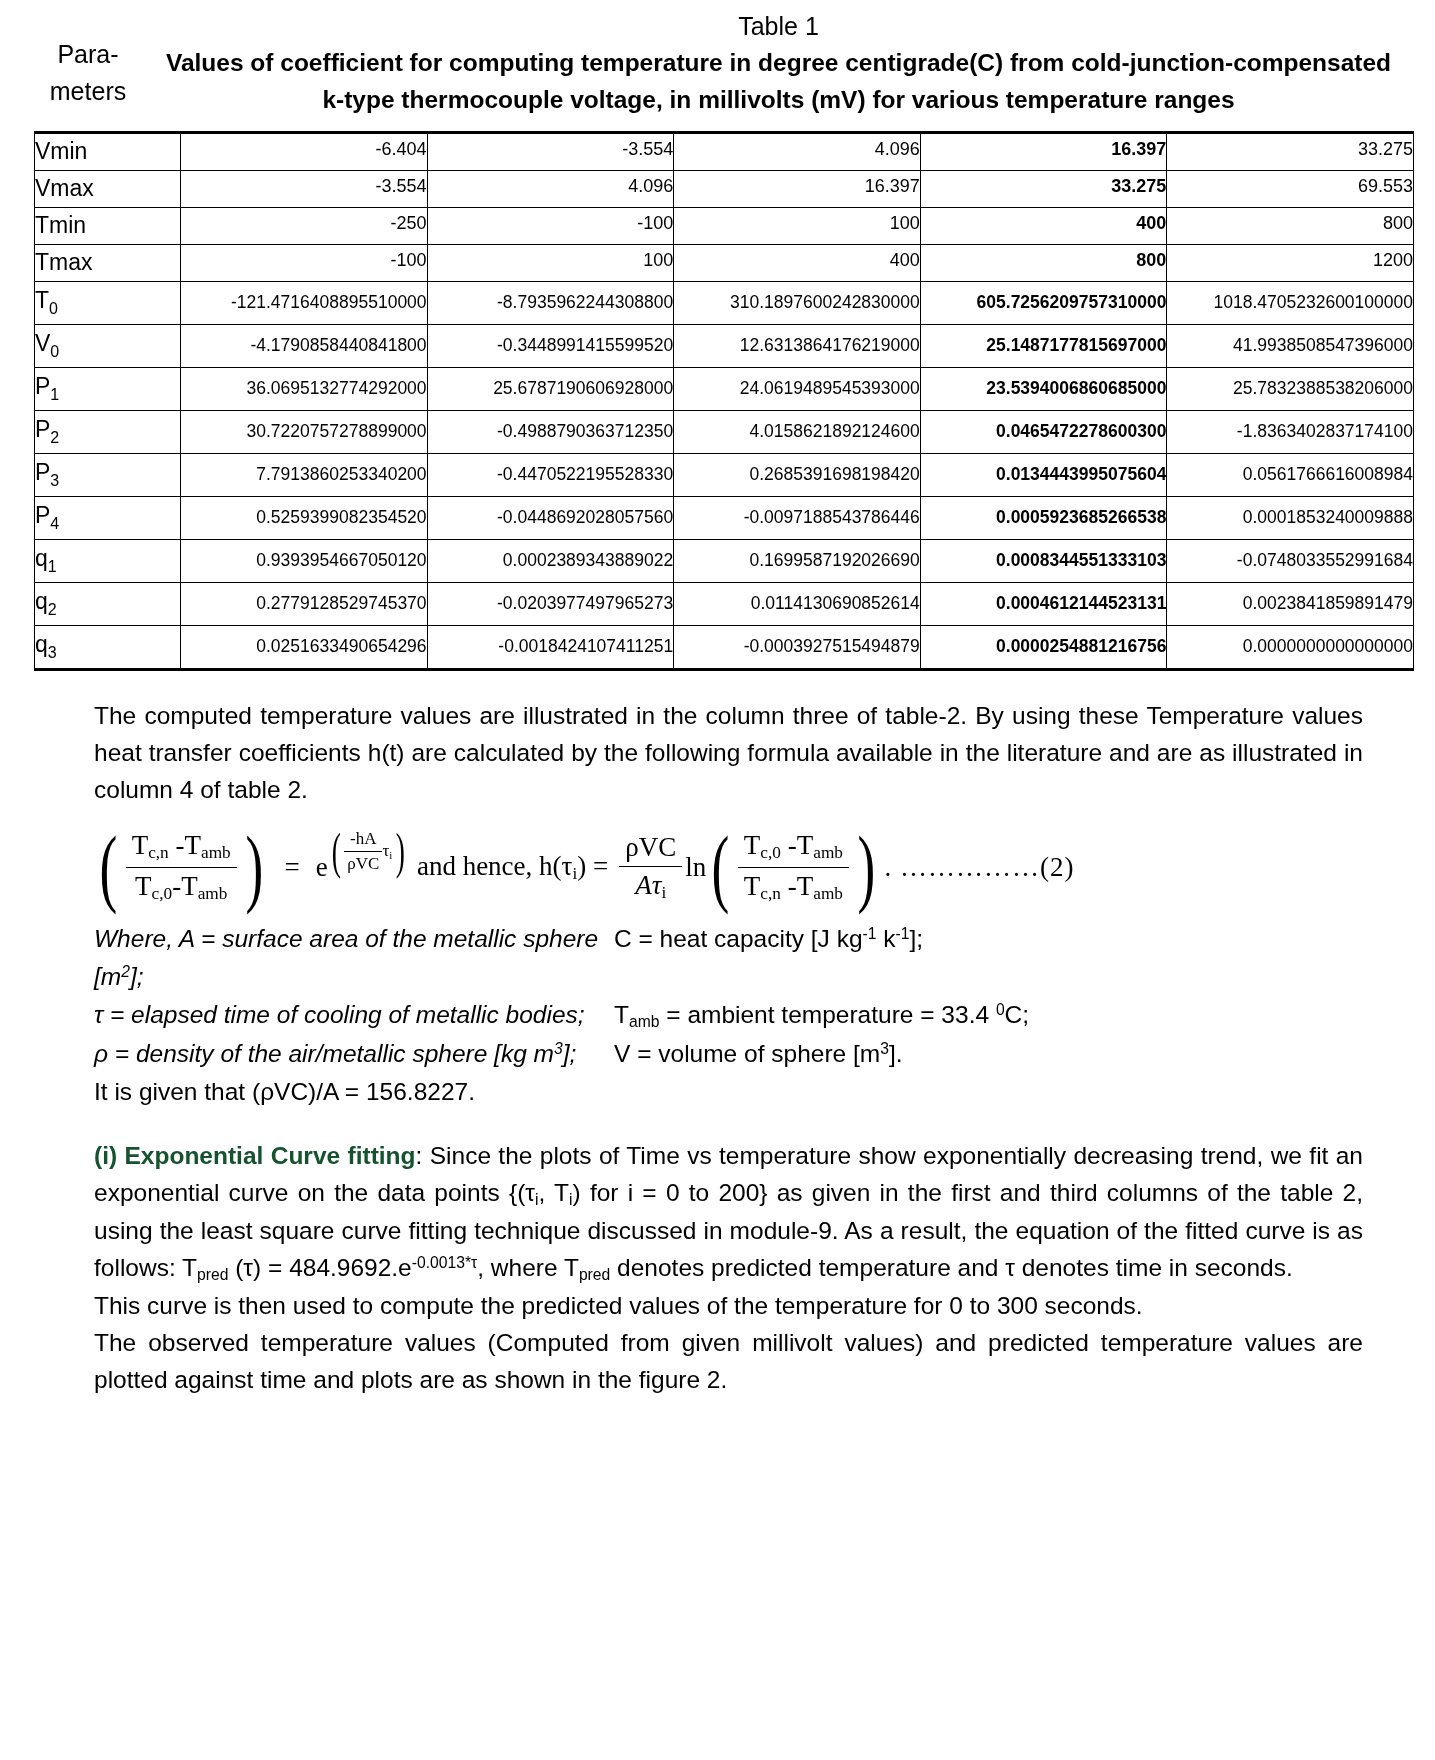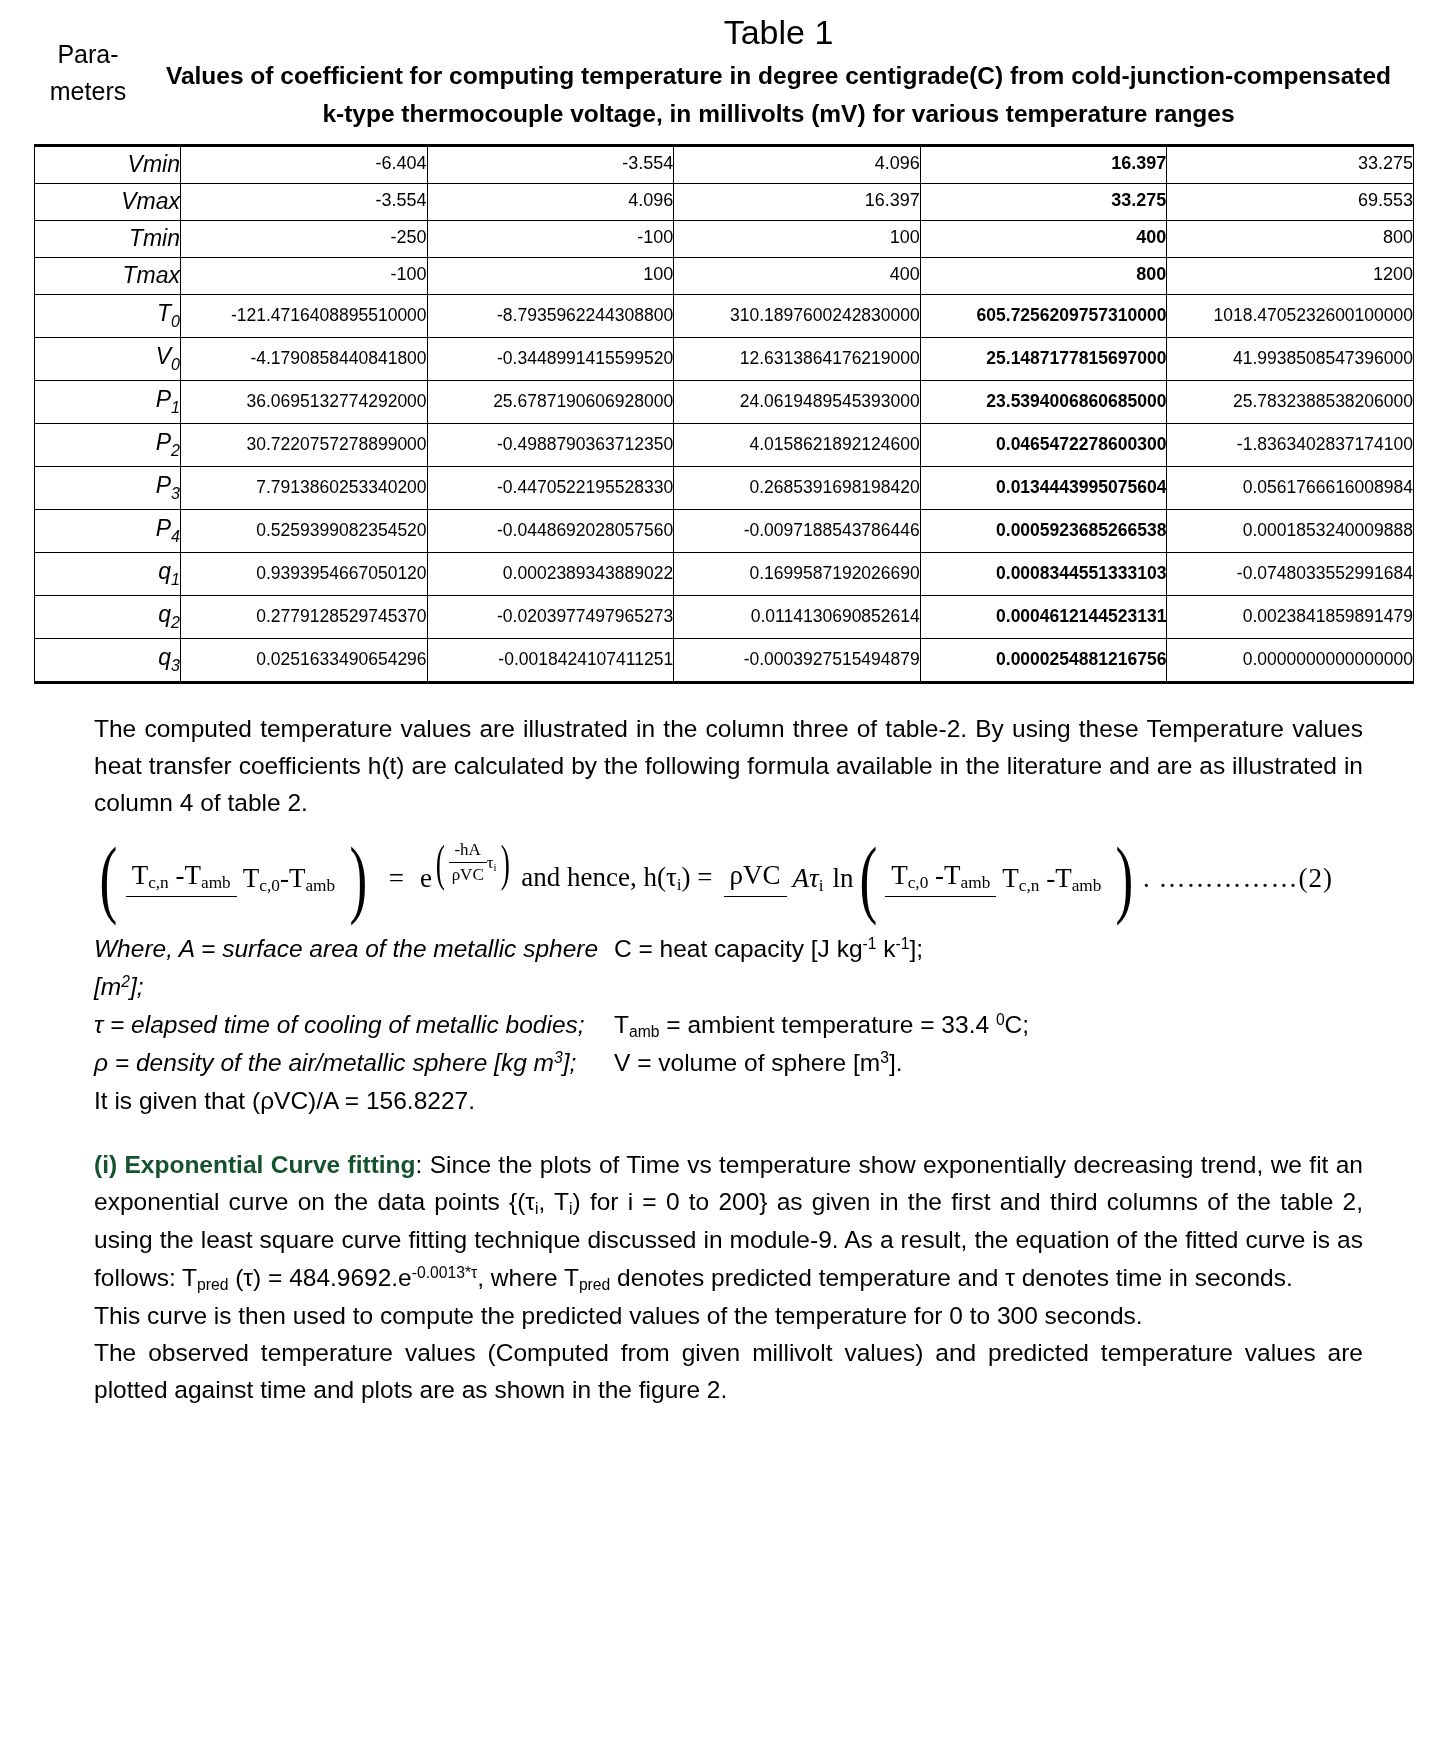--- a/index.html
+++ b/index.html
@@ -37,21 +37,21 @@
     line-height: 1.48;
     padding-top: 28px;
     font-weight: 400;
   }
   .caption-right {
     flex: 1 1 auto;
     text-align: center;
     padding-right: 14px;
   }
   .table-number {
-    font-size: 34px;
+    font-size: 25px;
     line-height: 1.45;
     font-weight: 400;
   }
   .caption-text {
     font-size: 24.5px;
     font-weight: bold;
     line-height: 1.52;
     padding: 0 6px;
   }
 
@@ -66,25 +66,24 @@
     border: 1px solid #000000;
     padding: 0;
     vertical-align: middle;
     background: #ffffff;
   }
   table.param-table tr.thick-top > td { border-top: 3px solid #000; }
   table.param-table tr.thick-bottom > td { border-bottom: 3px solid #000; }
 
   td.row-head {
     width: 145px;
-    text-align: right;
+    text-align: left;
     font-size: 23px;
     border-right: 2px solid #000;
     height: 38px;
-    font-style: italic;
   }
   td.row-head .sub { font-size: 16px; vertical-align: sub; }
 
   td.val {
     text-align: right;
     font-size: 17.5px;
     padding: 4px 8px 4px 4px;
     word-break: break-all;
     line-height: 1.25;
   }
@@ -125,21 +124,21 @@
   .paren {
     font-size: 86px;
     font-family: "Liberation Serif", serif;
     line-height: 0.82;
     font-weight: 300;
     transform: scaleX(0.62);
     display: inline-block;
   }
   .frac {
     display: inline-flex;
-    flex-direction: row;
+    flex-direction: column;
     text-align: center;
     vertical-align: middle;
     margin: 0 3px;
   }
   .frac .num { padding: 0 6px 3px 6px; border-bottom: 1.6px solid #000; }
   .frac .den { padding: 3px 6px 0 6px; }
   .eqsign { margin: 0 16px; }
   .expo {
     display: inline-flex;
     align-items: center;

